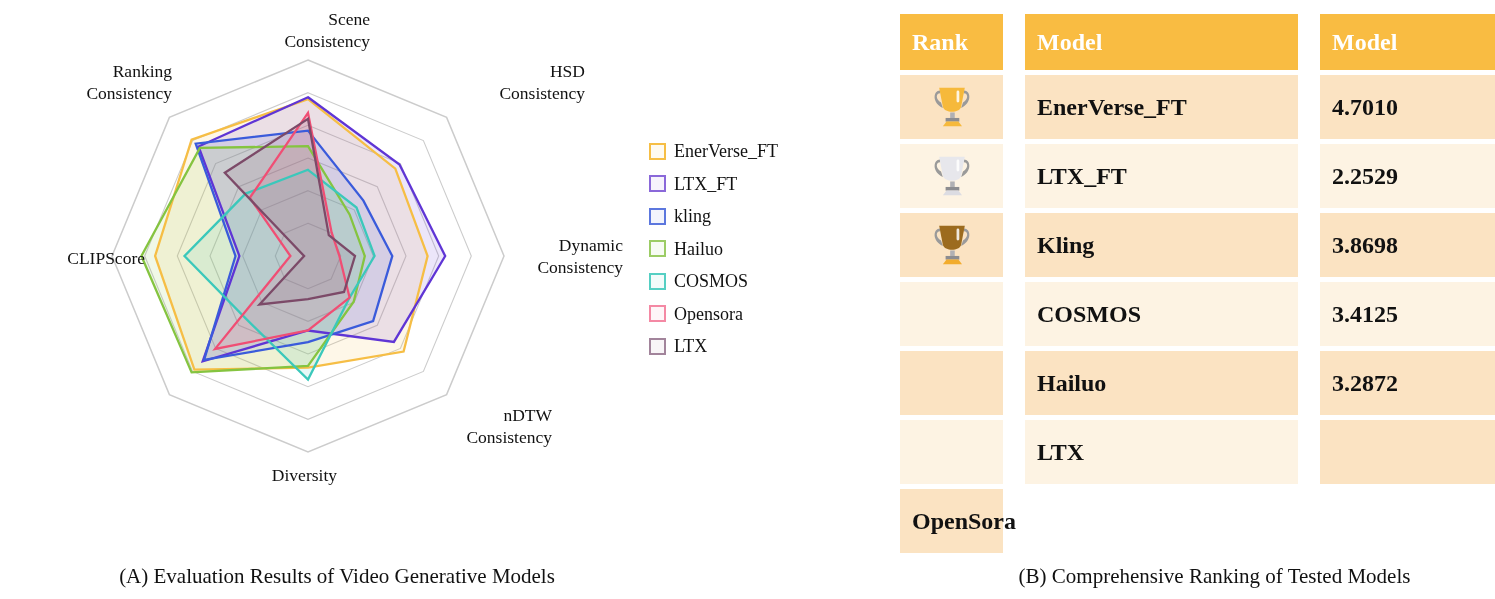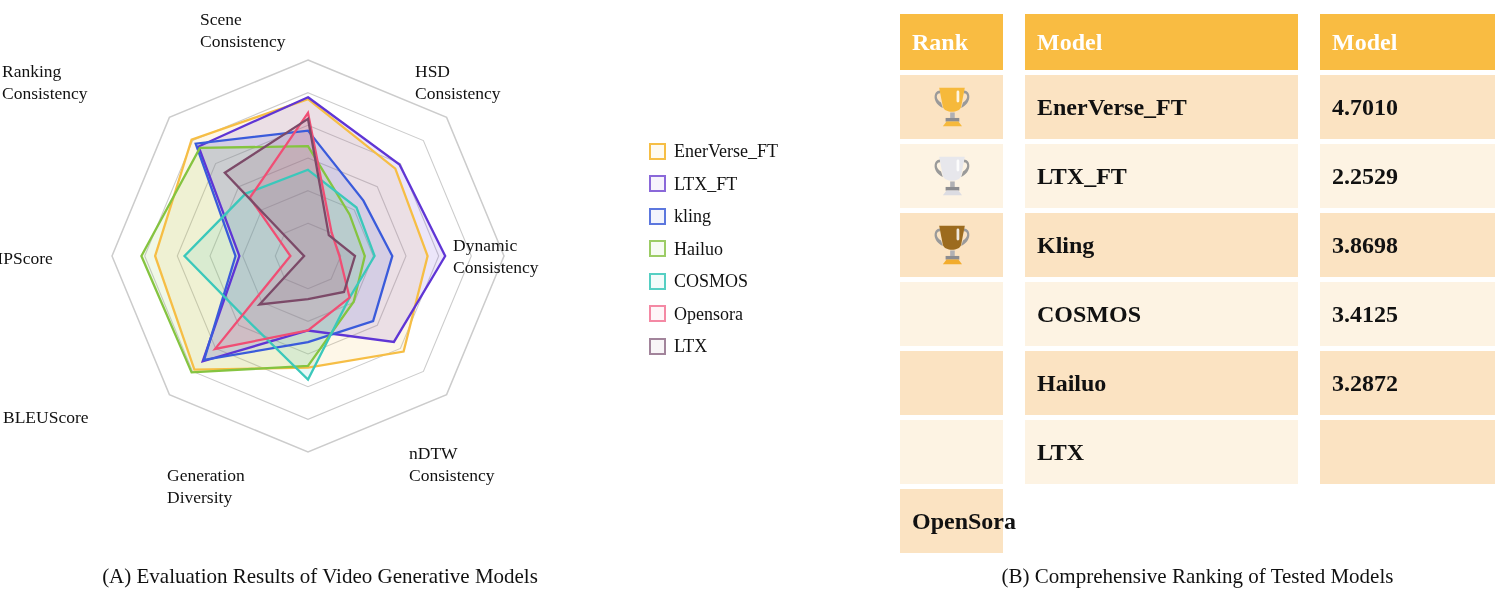--- a/index.html
+++ b/index.html
@@ -3,21 +3,21 @@
 <meta charset="utf-8">
 <style>
   html,body{margin:0;padding:0;background:#ffffff;}
   #stage{
     position:relative;width:1495px;height:599px;background:#ffffff;
     font-family:"Liberation Serif","DejaVu Serif",serif;color:#1a1a1a;overflow:hidden;
   }
   
   #radar-svg{position:absolute;left:0;top:0;}
   .axis-label{
-    position:absolute;width:170px;text-align:left;
+    position:absolute;width:170px;text-align:right;
     font-size:17.5px;line-height:22px;color:#111;
   }
   
   #legend{position:absolute;left:649px;top:139px;}
   .legend-item{display:flex;align-items:center;height:24px;margin-bottom:8.5px;}
   .legend-swatch{
     width:13px;height:13px;border:2px solid #000;margin-right:8px;flex:0 0 auto;
   }
   .legend-label{font-size:18px;line-height:20px;color:#111;}
   
@@ -33,21 +33,21 @@
     background:#F9BC42;color:#ffffff;font-weight:bold;font-size:24px;
     display:flex;align-items:center;padding-left:12px;
   }
   .cell{display:flex;align-items:center;font-size:24px;font-weight:bold;color:#111;}
   .cell.rank{justify-content:center;padding-left:0;}
   .cell.model,.cell.score{padding-left:12px;}
   .row-dark{background:#FBE3C2;}
   .row-light{background:#FDF3E3;}
   
   .caption{
-    position:absolute;top:564px;font-size:21px;color:#111;text-align:center;white-space:nowrap;
+    position:absolute;top:564px;font-size:21px;color:#111;text-align:center;white-space:nowrap;padding-left:17px;
   }
   #caption-a{left:0;width:640px;}
   #caption-b{left:900px;width:595px;}
 </style>
 </head>
 <body>
 
 <div id="stage">
 
   <svg id="radar-svg" width="620" height="525" viewBox="0 0 620 525">
@@ -78,30 +78,26 @@
       <div>Consistency</div>
     </div>
   <div class="axis-label" id="lbl-hsd" style="left:415px;top:60px;">
       <div>HSD</div>
       <div>Consistency</div>
     </div>
   <div class="axis-label" id="lbl-dynamic" style="left:453px;top:234px;">
       <div>Dynamic</div>
       <div>Consistency</div>
     </div>
-  <div class="axis-label" id="lbl-ndtw" style="left:409px;top:404px;margin-top:38px;">
+  <div class="axis-label" id="lbl-ndtw" style="left:382px;top:404px;">
       <div>nDTW</div>
       <div>Consistency</div>
     </div>
   <div class="axis-label" id="lbl-gendiv" style="left:167px;top:464px;">
-      <div>Generation</div>
       <div>Diversity</div>
-    </div>
-  <div class="axis-label" id="lbl-bleu" style="left:3px;top:406px;">
-      <div>BLEUScore</div>
     </div>
   <div class="axis-label" id="lbl-clip" style="left:-25px;top:247px;">
       <div>CLIPScore</div>
     </div>
   <div class="axis-label" id="lbl-logics" style="left:2px;top:60px;">
       <div>Ranking</div>
       <div>Consistency</div>
     </div>
 
   <div id="legend">

